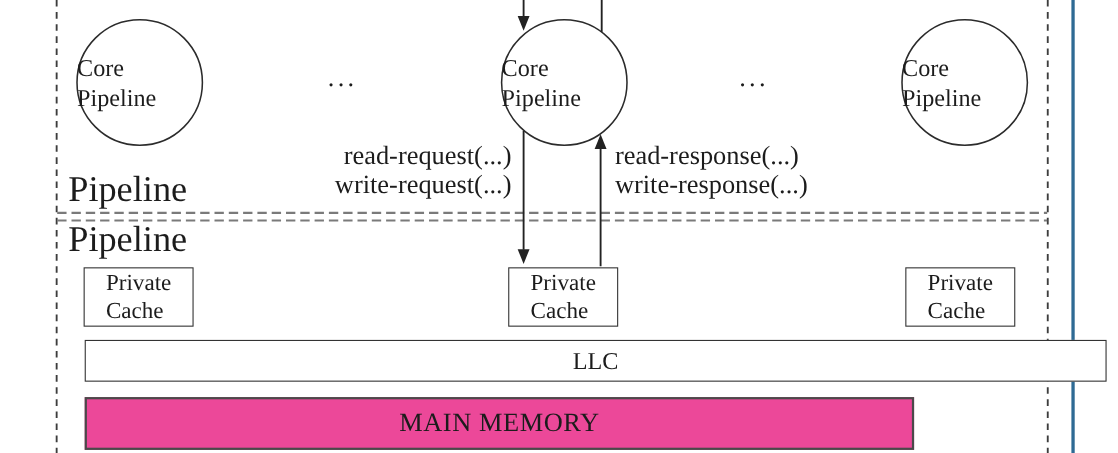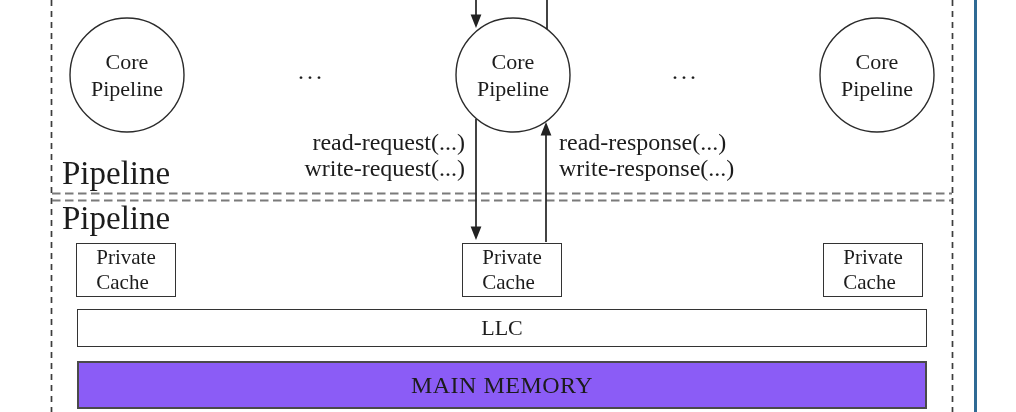--- a/index.html
+++ b/index.html
@@ -7,45 +7,45 @@
     position:relative;width:1016px;height:412px;background:#ffffff;overflow:hidden;
     font-family:"Liberation Serif","DejaVu Serif",serif;color:#1c1c1c;
   }
   .wire{position:absolute;left:0;top:0;}
   .vdash{stroke:#3d3d3d;stroke-width:1.7;stroke-dasharray:6 5;fill:none;}
   .hdash{stroke:#7a7a7a;stroke-width:1.9;stroke-dasharray:8.5 4.5;fill:none;}
   .circ{fill:#ffffff;stroke:#2b2b2b;stroke-width:1.4;}
   .arrowline{stroke:#222222;stroke-width:1.7;fill:none;}
   .arrowhead{fill:#222222;stroke:none;}
   .circle-label{
-    position:absolute;width:114px;top:48px;text-align:center;
+    position:absolute;width:114px;top:48px;text-align:left;
     white-space:pre-line;font-size:22px;line-height:27px;
   }
   .dots{position:absolute;top:59px;font-size:24px;letter-spacing:3px;line-height:1;}
   .msg{position:absolute;top:129px;font-size:24px;line-height:26px;}
   .msg-req{left:240px;width:225px;text-align:right;}
   .msg-res{left:559px;width:250px;text-align:left;}
   .section-label{position:absolute;left:62px;font-size:33px;line-height:1.1;}
   .section-pipeline{top:155px;}
   .section-coherence{top:200px;}
   .box{
     position:absolute;box-sizing:border-box;background:#ffffff;
     display:flex;align-items:center;justify-content:center;
   }
   .cache{
     width:100px;height:54px;top:243px;border:1.5px solid #333333;
     white-space:pre-line;font-size:21px;line-height:25px;
   }
   .cache-left{left:76px;}
   .cache-center{left:462px;}
   .cache-right{left:823px;}
-  .llc{left:77px;top:309px;width:850px;height:38px;border:1.5px solid #333333;font-size:22px;}
+  .llc{left:77px;top:309px;width:929px;height:38px;border:1.5px solid #333333;font-size:22px;}
   .mem{
-    left:77px;top:361px;width:850px;height:48px;border:2px solid #4a4a4a;
-    background:#8b5cf6;font-size:24px;letter-spacing:0.5px;
+    left:77px;top:361px;width:754px;height:48px;border:2px solid #4a4a4a;
+    background:#ec4899;font-size:24px;letter-spacing:0.5px;
   }
 </style>
 </head>
 <body>
 
 <div class="stage">
 
   <svg class="wire" width="1016" height="412" viewBox="0 0 1016 412">
 
     <line class="vdash" x1="51.5" y1="0" x2="51.5" y2="412"></line>

